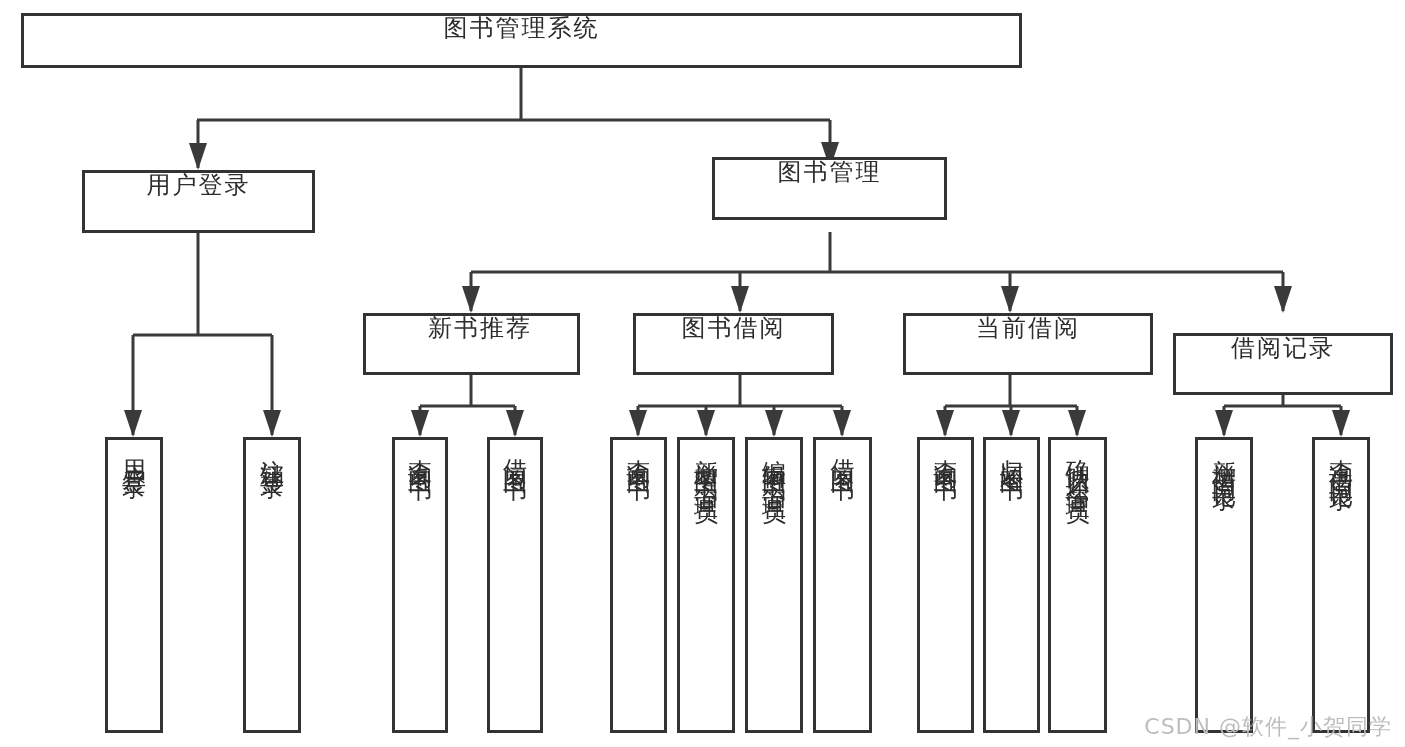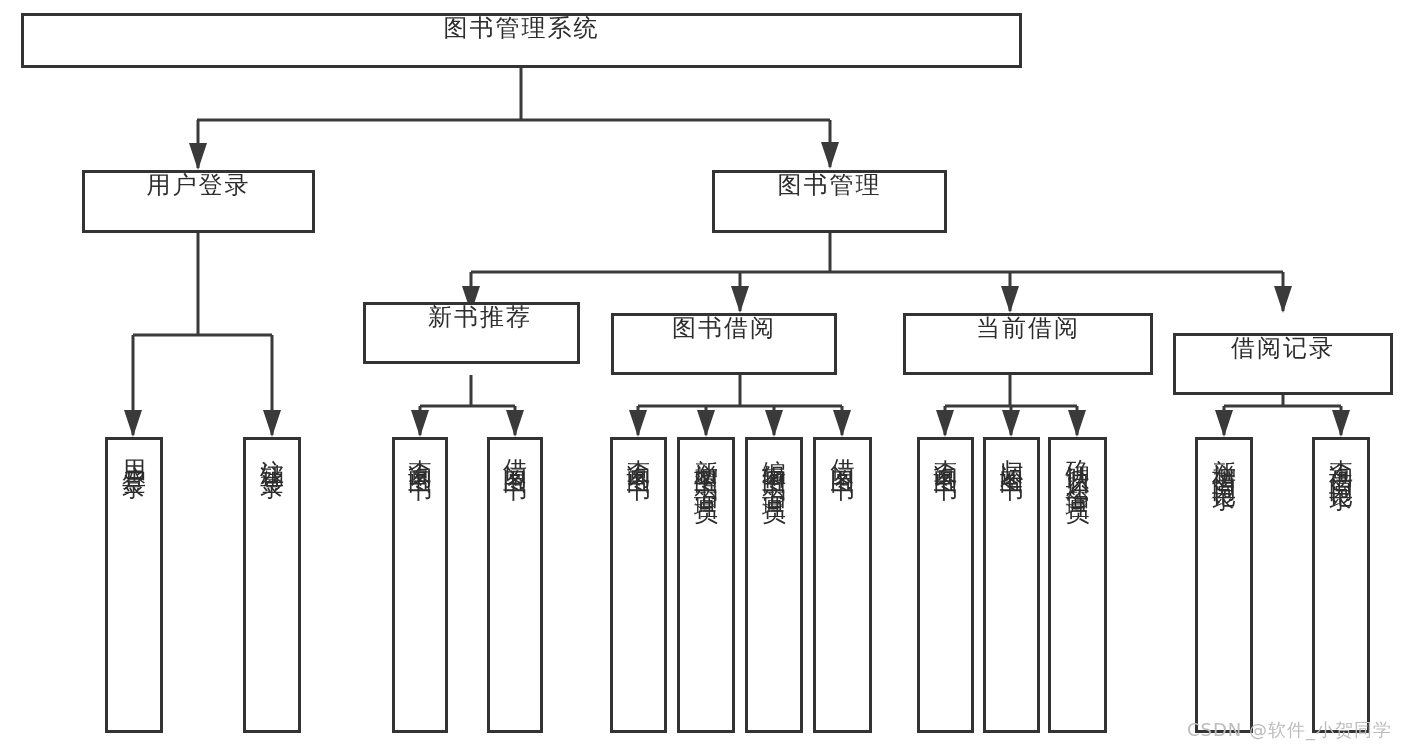--- a/index.html
+++ b/index.html
@@ -15,21 +15,21 @@
     display:flex; align-items:flex-start; justify-content:center;
     color:#2d2d2d; font-size:24px; letter-spacing:2px;
     line-height:1; white-space:nowrap;
   }
   .node.vert span {
     writing-mode:vertical-rl; text-orientation:mixed;
     letter-spacing:6px; line-height:1; white-space:normal;
   }
   .watermark {
     position:absolute; right:13px; bottom:5px;
-    color:#bdbdbd; font-size:18px; letter-spacing:1px;
+    color:#bdbdbd; font-size:22px; letter-spacing:1px;
     font-family:"DejaVu Sans", sans-serif;
   }
 </style>
 </head>
 <body>
 
 <div class="canvas">
 
   <svg class="connectors" viewBox="0 0 1405 747" xmlns="http://www.w3.org/2000/svg">
     <g stroke="#3a3a3a" stroke-width="3" fill="none">
@@ -71,28 +71,28 @@
     </g>
   </svg>
 
   <div class="node" style="left:21px; top:13px; width:1001px; height:55px;">
     <span>图书管理系统</span>
   </div>
 
   <div class="node" style="left:82px; top:170px; width:233px; height:63px;">
     <span>用户登录</span>
   </div>
-  <div class="node" style="left:712px; top:170px; width:235px; height:63px;">
+  <div class="node" style="left:712px; top:157px; width:235px; height:63px;">
     <span>图书管理</span>
   </div>
 
-  <div class="node" style="left:363px; top:302px; width:217px; height:62px;padding-left:17px;">
+  <div class="node" style="left:363px; top:313px; width:217px; height:62px;padding-left:17px;">
     <span>新书推荐</span>
   </div>
-  <div class="node" style="left:611px; top:313px; width:226px; height:62px;">
+  <div class="node" style="left:633px; top:313px; width:201px; height:62px;">
     <span>图书借阅</span>
   </div>
   <div class="node" style="left:903px; top:313px; width:250px; height:62px;">
     <span>当前借阅</span>
   </div>
   <div class="node" style="left:1173px; top:313px; width:220px; height:62px;margin-top:20px;">
     <span>借阅记录</span>
   </div>
 
   <div class="node vert" style="left:105px; top:437px; width:58px; height:296px;">

